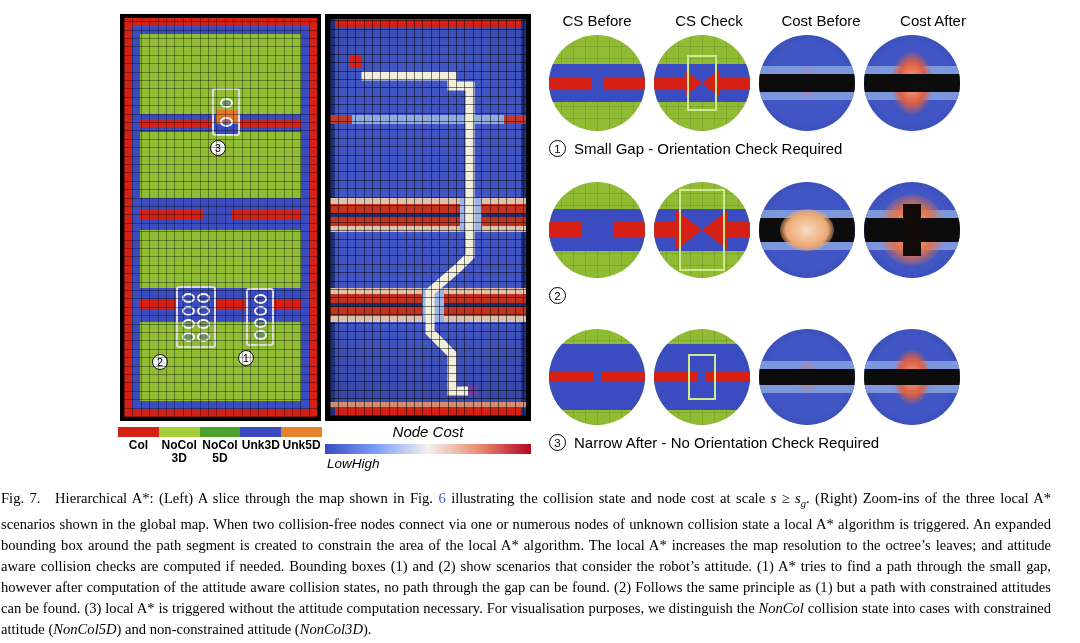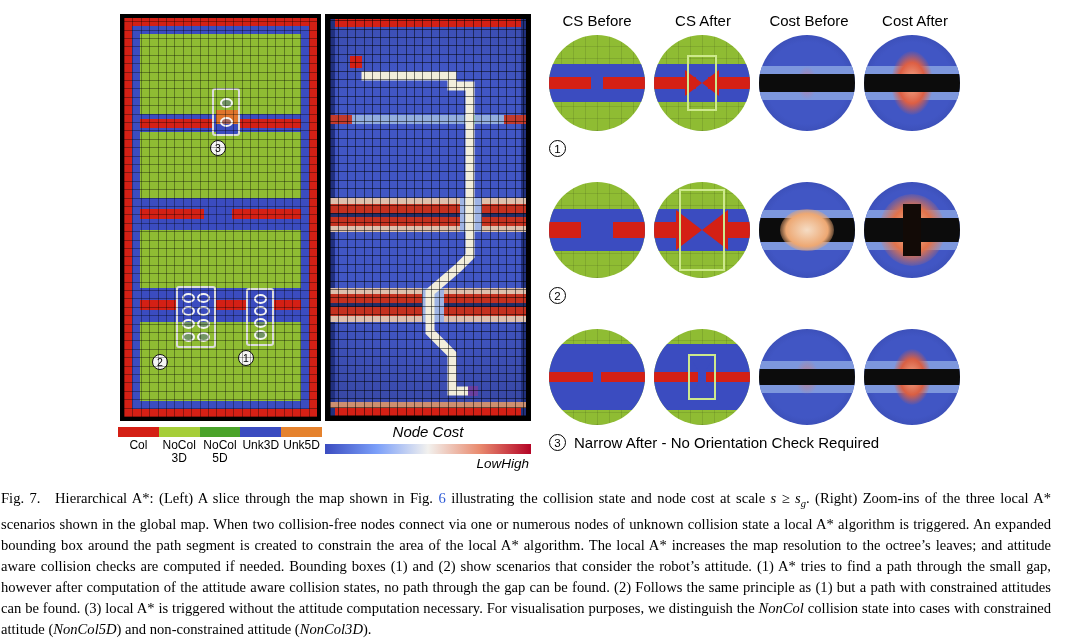--- a/index.html
+++ b/index.html
@@ -64,28 +64,28 @@
   .end-cell   { position:absolute; left:138px; top:367px; width:10px; height:10px; background:#6a3fa0; z-index:4; }
   .path-svg { position:absolute; inset:0; width:100%; height:100%; z-index:3; }
 
   
   .legend { position:absolute; text-align:center; }
   .cs-legend   { left:118px; top:423px; width:204px; }
   .cost-legend { left:325px; top:423px; width:206px;font-style:italic; }
   .legend-title { font-size:15px; }
   .legend-bar { display:flex; height:10px; margin-top:4px; }
   .legend-bar .seg { flex:1; }
-  .legend-labels { display:flex; margin-top:2px; font-size:12px; line-height:1.12; }
+  .legend-labels { display:flex; margin-top:2px; font-size:12px; line-height:1.12;font-weight:bold; }
   .legend-labels .seg-label { flex:1; }
   .grad-bar { height:10px; margin-top:4px; background:linear-gradient(to right,#3b4cc0 0%,#7b9ff9 25%,#f2f1ee 50%,#e98b6f 75%,#b40426 100%); }
-  .lowhigh { display:flex; justify-content:flex-end; font-size:13.5px; margin-top:2px; padding:0 2px; }
+  .lowhigh { display:flex; justify-content:flex-start; font-size:13.5px; margin-top:2px; padding:0 2px; }
 
   
   .right-panel { position:absolute; left:549px; top:12px; }
-  .panel-headers { display:flex; gap:10px; margin-bottom:6px; }
+  .panel-headers { display:flex; gap:16px; margin-bottom:6px; }
   .col-header { width:96px; text-align:center; font-size:15px; }
   .zoom-row { margin-bottom:25px; }
   .circles { display:flex; gap:9px; }
   .row-caption { margin-top:9px; font-size:15px; display:flex; align-items:center; }
   .circ-num { display:inline-flex; width:17px; height:17px; border:1.3px solid #000; border-radius:50%;
               align-items:center; justify-content:center; font-size:11.5px; margin-right:8px; flex:none; }
 
   .circle { width:96px; height:96px; border-radius:50%; position:relative; overflow:hidden; }
   .cs-before, .cs-after { background:#8fbc33; }
   .cs-before::after, .cs-after::after { content:""; position:absolute; inset:0; pointer-events:none; background-image:
@@ -248,21 +248,21 @@
     <div class="grad-bar"></div>
     <div class="lowhigh">
       <span>Low</span>
       <span>High</span>
     </div>
   </div>
 
   <div class="right-panel">
     <div class="panel-headers" id="panel-headers">
         <div class="col-header">CS Before</div>
-        <div class="col-header">CS After</div>
+        <div class="col-header">CS Check</div>
         <div class="col-header">Cost Before</div>
         <div class="col-header">Cost After</div>
       </div>
     <div id="panel-rows">
         <div class="zoom-row">
           <div class="circles">
             <div class="circle small cs-before">
               <div class="g-band"></div>
               <div class="r-left"></div>
               <div class="r-right"></div>
@@ -280,20 +280,21 @@
               <div class="blk-band"></div>
             </div>
             <div class="circle small cost-after">
               <div class="lt-band"></div>
               <div class="blob"></div>
               <div class="blk-band"></div>
             </div>
           </div>
           <div class="row-caption">
             <span class="circ-num">1</span>
+            <span>Small Gap - Orientation Check Required</span>
           </div>
         </div>
         <div class="zoom-row">
           <div class="circles">
             <div class="circle large cs-before">
               <div class="g-band"></div>
               <div class="r-left"></div>
               <div class="r-right"></div>
             </div>
             <div class="circle large cs-after">

